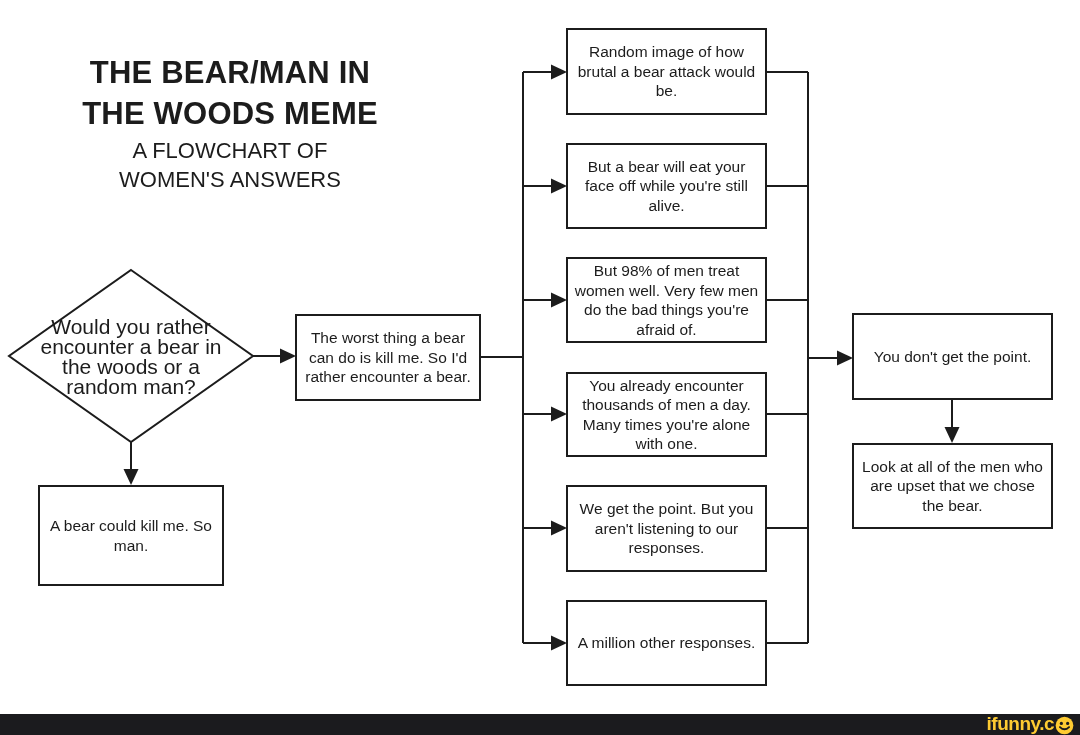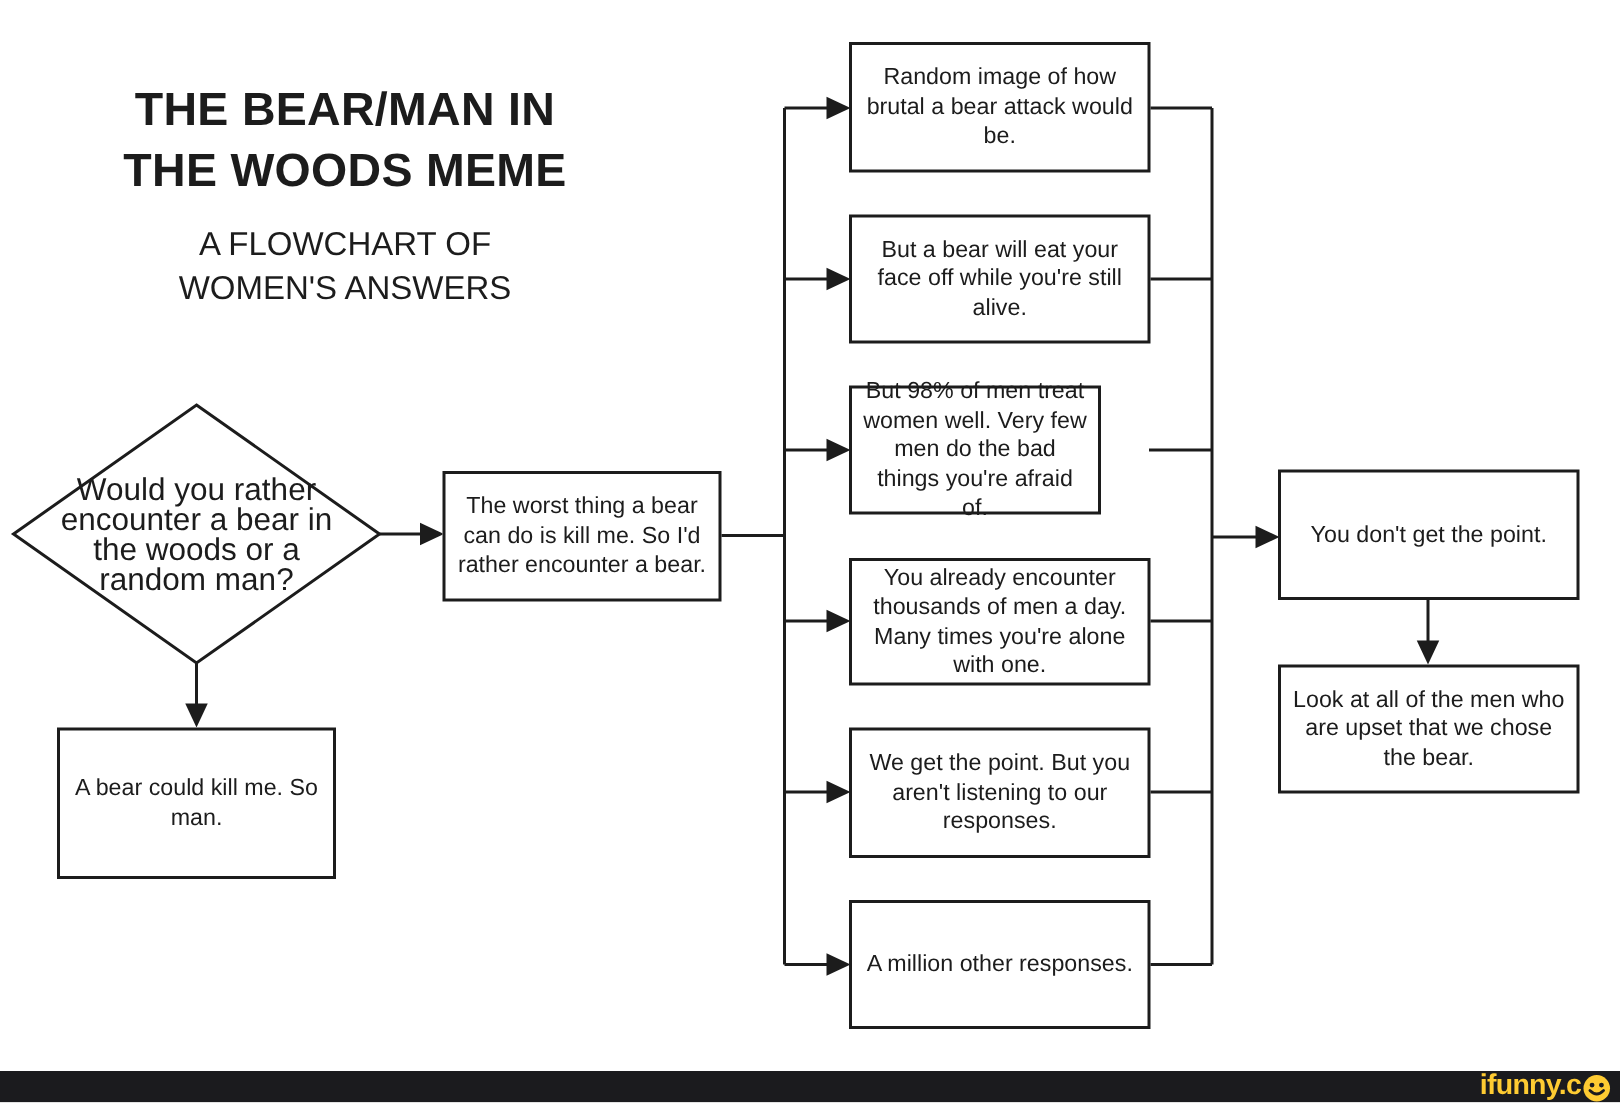--- a/index.html
+++ b/index.html
@@ -18,21 +18,21 @@
     left: 0; top: 0;
     width: 1080px; height: 735px;
   }
   .wires path { stroke: var(--ink, #1c1c1c); stroke-width: 2; fill: none; }
   .wires .diamond { fill: #ffffff; stroke: var(--ink, #1c1c1c); stroke-width: 2; }
   .wires .arrow { fill: var(--ink, #1c1c1c); stroke: none; }
 
   .titleblock { position: absolute; left: 30px; top: 52px; width: 400px; text-align: center; }
   .title { font-size: 31px; font-weight: 700; line-height: 41px; letter-spacing: 0.2px; }
   .title span { display: block; }
-  .subtitle { margin-top: 14px; font-size: 22px; line-height: 29px; font-weight: 400; }
+  .subtitle { margin-top: 2px; font-size: 22px; line-height: 29px; font-weight: 400; }
   .subtitle span { display: block; }
 
   .node {
     position: absolute;
     border: 2px solid var(--ink, #1c1c1c);
     background: #ffffff;
     display: flex;
     align-items: center;
     justify-content: center;
     text-align: center;
@@ -46,21 +46,21 @@
     align-items: center;
     justify-content: center;
     text-align: center;
     font-size: 21px;
     line-height: 20px;
   }
   .n-man   { left: 38px;  top: 485px; width: 186px; height: 101px; }
   .n-bear  { left: 295px; top: 314px; width: 186px; height: 87px; text-align: center;  }
   .n-r0    { left: 566px; top: 28px;  width: 201px; height: 87px;  }
   .n-r1    { left: 566px; top: 143px; width: 201px; height: 86px;  }
-  .n-r2    { left: 566px; top: 257px; width: 168px; height: 86px;  }
+  .n-r2    { left: 566px; top: 257px; width: 201px; height: 86px;  }
   .n-r3    { left: 566px; top: 372px; width: 201px; height: 85px;  }
   .n-r4    { left: 566px; top: 485px; width: 201px; height: 87px;  }
   .n-r5    { left: 566px; top: 600px; width: 201px; height: 86px;  }
   .n-reply { left: 852px; top: 313px; width: 201px; height: 87px;  }
   .n-conc  { left: 852px; top: 443px; width: 201px; height: 86px;  }
   .q-pos   { left: 36px;  top: 298px; width: 190px; height: 118px; }
 
   .footer-bar {
     position: absolute;
     left: 0; bottom: 0;

